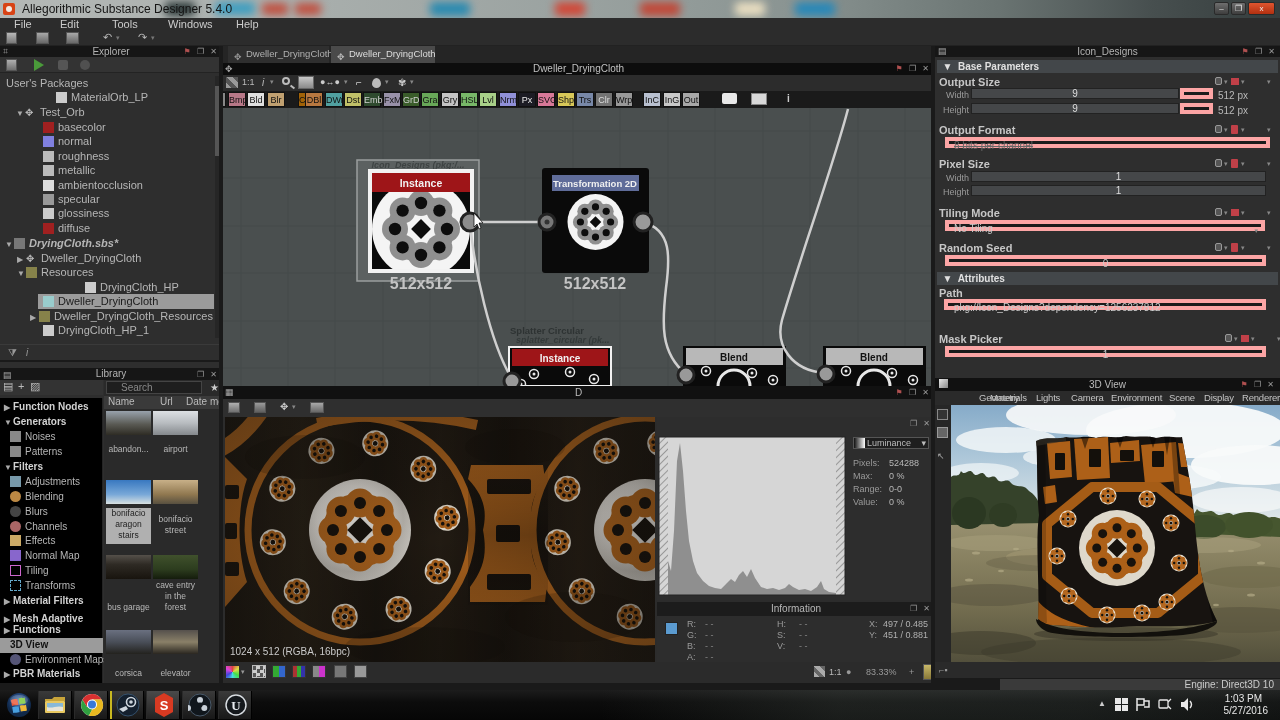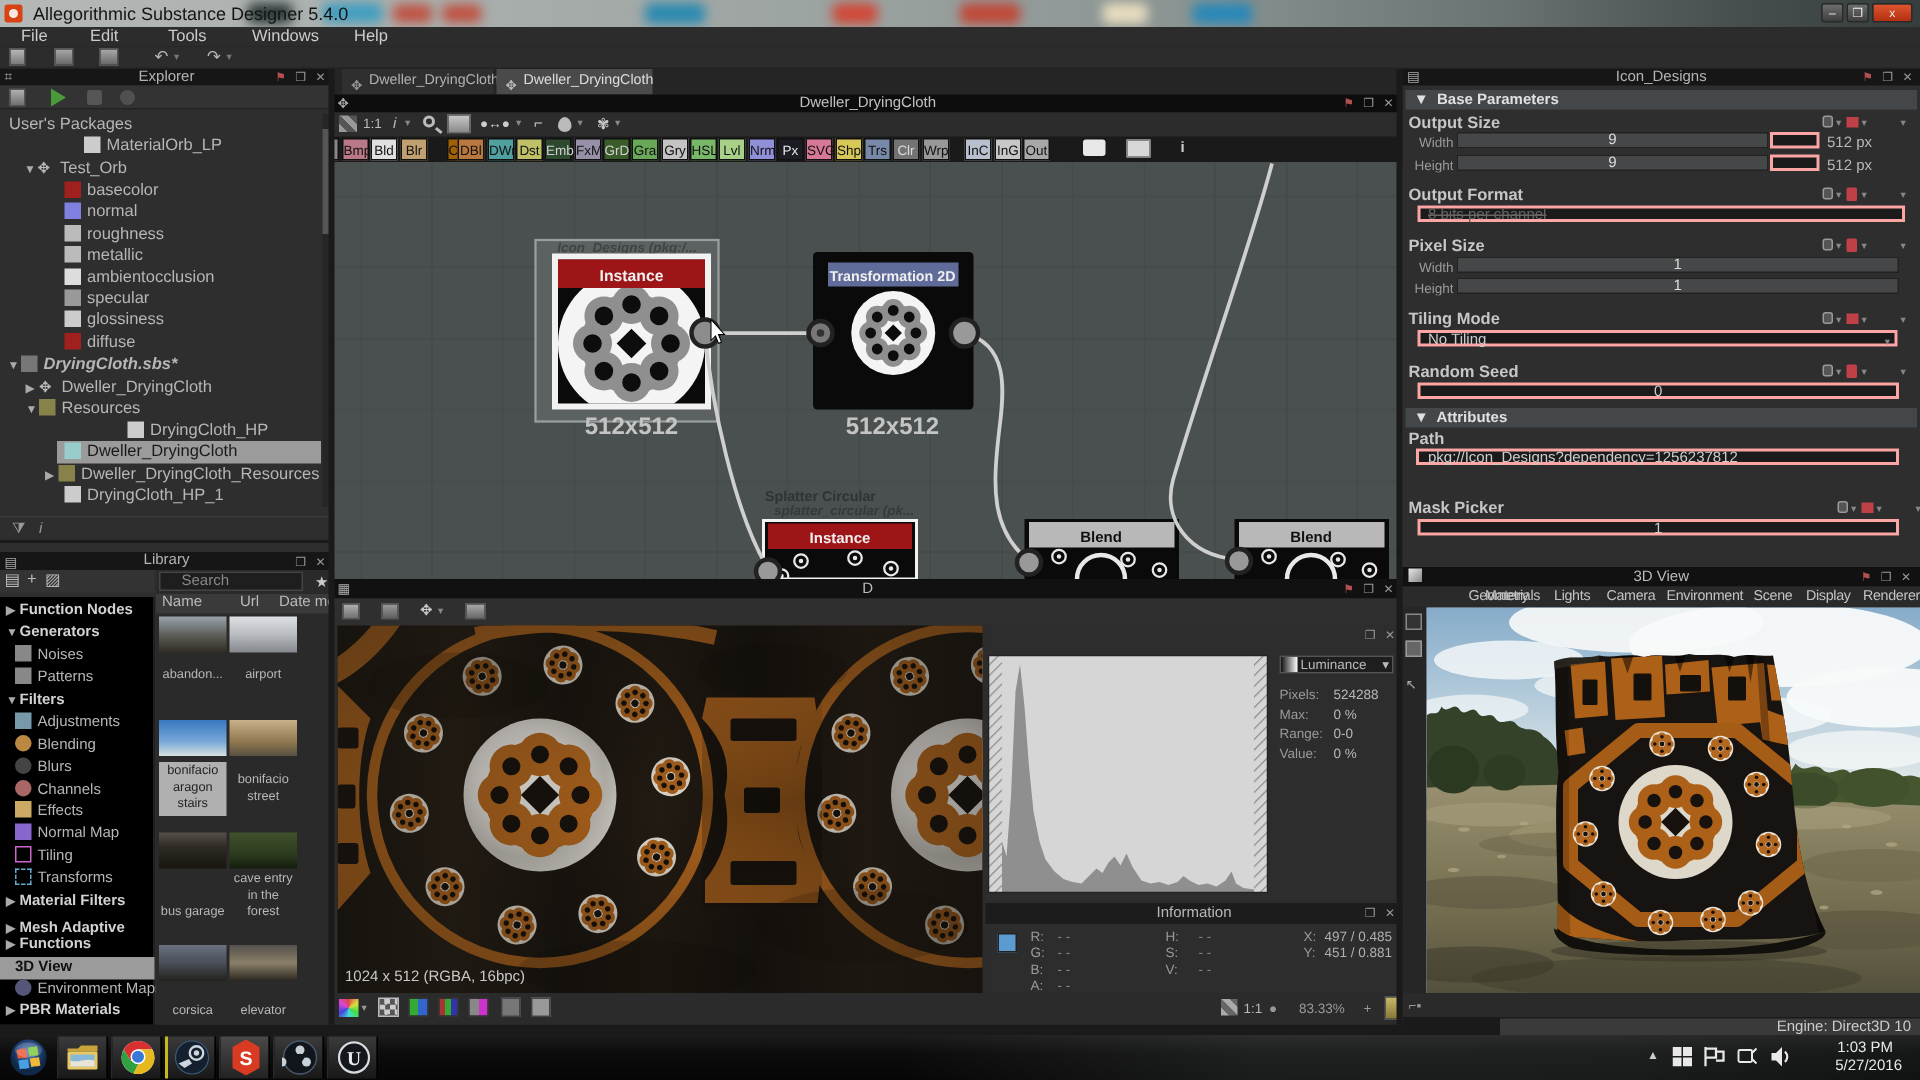--- a/index.html
+++ b/index.html
@@ -55,21 +55,21 @@
 #histo { position:absolute; left:435px; top:31px; width:278px; height:183px; background:#2d2d2d; }
 #histhead { position:absolute; left:0; top:0; width:278px; height:14px; background:#1c1c1c; color:#b8b8b8; font-size:10px; text-align:center; line-height:14px; }
 #info { position:absolute; left:435px; top:216px; width:278px; height:60px; background:#2d2d2d; }
 #infohead { position:absolute; left:0; top:0; width:278px; height:14px; background:#1c1c1c; color:#b8b8b8; font-size:10px; text-align:center; line-height:14px; }
 
 #params { left:935px; top:46px; width:345px; height:332px; background:#2e2e2e; font-size:11px; color:#b0b0b0; }
 .sechead { position:absolute; left:2px; width:341px; height:13px; background:#43474a; color:#e0e0e0; font-weight:bold; font-size:10px; line-height:13px; }
 .plabel { position:absolute; font-weight:bold; color:#c6c6c6; font-size:11px; }
 .rowlab { position:absolute; color:#9a9a9a; font-size:9px; text-align:right; width:30px; white-space:nowrap; overflow:hidden; }
 .slider { position:absolute; height:11px; background:#454749; border:1px solid #222; color:#ddd; font-size:10px; text-align:center; line-height:10px; }
-.darkslider { position:absolute; height:11px; background:#1b1b1b; border:2px solid #fca5a5; color:#ccc; font-size:10px; text-align:center; line-height:10px; }
+.darkslider { position:absolute; height:11px; background:#1b1b1b; border:4px solid #fca5a5; color:#ccc; font-size:10px; text-align:center; line-height:10px; }
 .pxval { position:absolute; color:#b8b8b8; font-size:10px; }
 
 #view3d { left:935px; top:378px; width:345px; height:300px; background:#222; }
 #v3head { position:absolute; left:0; top:0; width:345px; height:13px; background:#111; color:#bbb; font-size:10px; text-align:center; line-height:13px; }
 #v3menu { position:absolute; left:0; top:13px; width:345px; height:14px; background:#2a2a2a; color:#c4c4c4; font-size:9.5px; letter-spacing:-0.2px; }
 #v3menu span { position:absolute; top:1px; }
 #v3port { position:absolute; left:16px; top:27px; width:329px; height:257px; overflow:hidden; background:#9cb8d0; }
 #v3left { position:absolute; left:0; top:27px; width:16px; height:257px; background:#262626; }
 #v3bot { position:absolute; left:0; top:284px; width:345px; height:16px; background:#2a2a2a; }
 #engine { position:absolute; left:1000px; top:679px; width:280px; height:12px; background:#3a3a3a; color:#ccc; font-size:10px; text-align:right; line-height:12px; padding-right:6px; }

